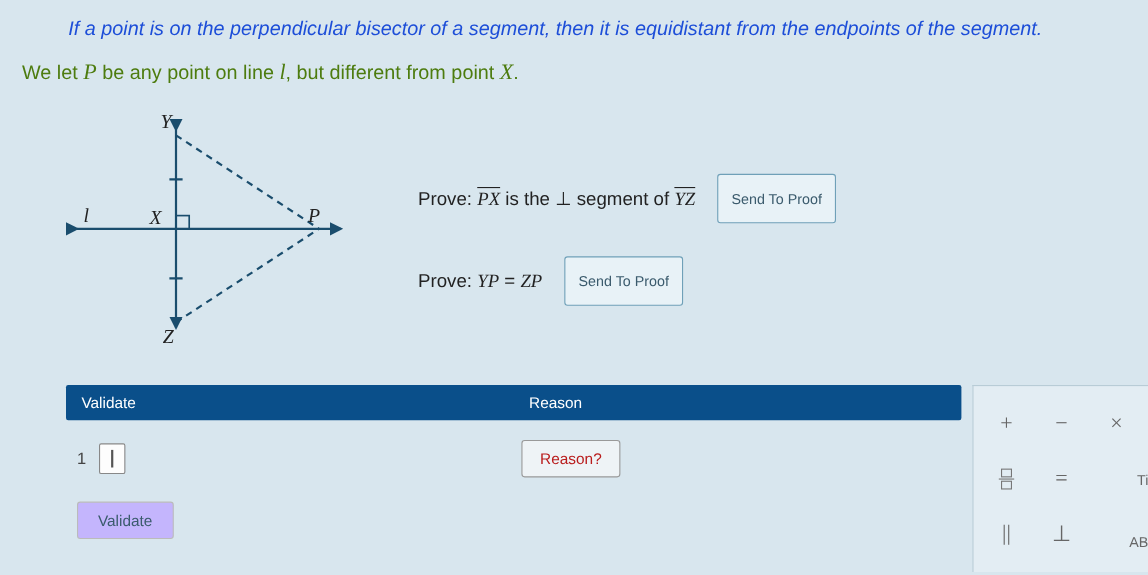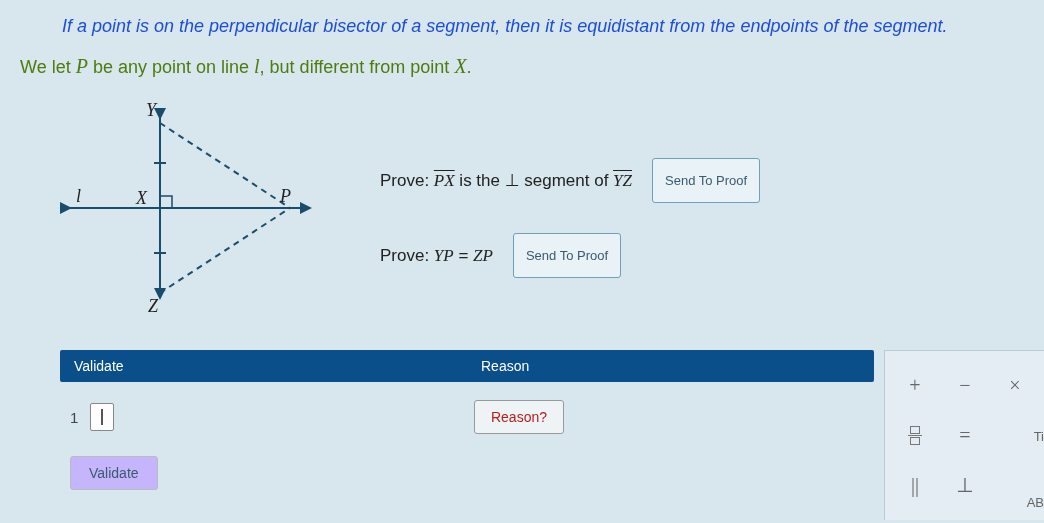--- a/index.html
+++ b/index.html
@@ -215,14 +215,14 @@
           <span class="b"></span>
         </span>
     </div>
     <div class="tool">=</div>
     <div class="tool"></div>
     <div class="tool">||</div>
     <div class="tool">⊥</div>
     <div class="tool"></div>
   </div>
   <span class="partial-label" style="top:78px;">Ti</span>
-  <span class="partial-label" style="top:144px;">AB</span>
+  <span class="partial-label" style="top:134px;">AB</span>
 </div>
 
 </body></html>

